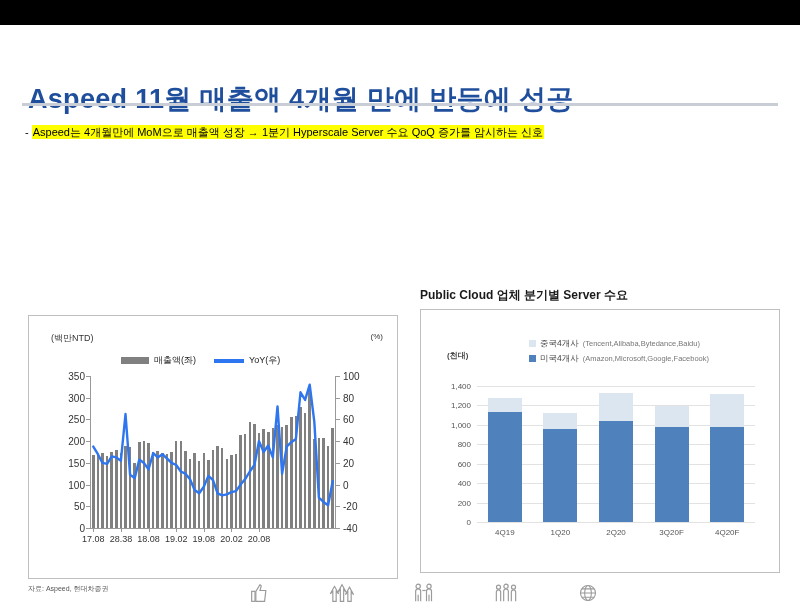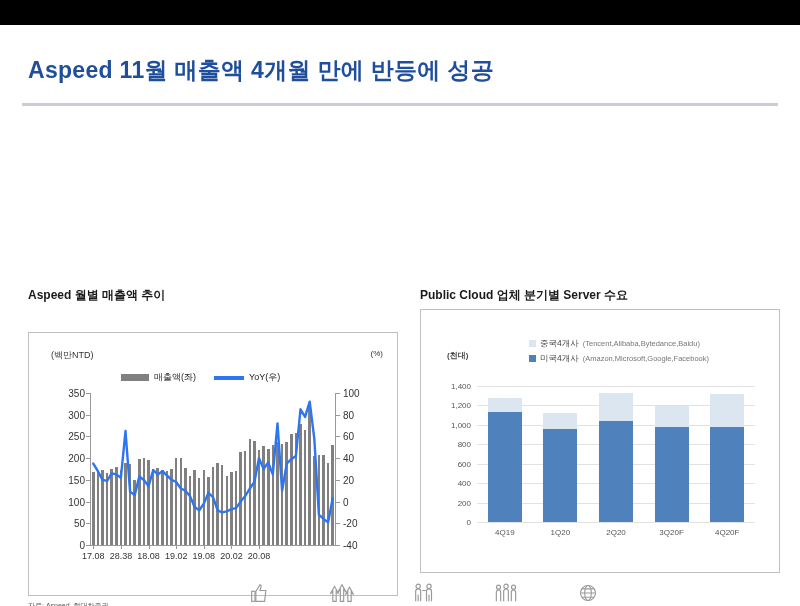--- a/index.html
+++ b/index.html
@@ -5,22 +5,22 @@
   html,body{margin:0;padding:0;}
   body{
     width:800px;height:606px;background:#ffffff;
     font-family:"Liberation Sans","DejaVu Sans",sans-serif;
     position:relative;overflow:hidden;
   }
   .topbar{position:absolute;left:0;top:0;width:800px;height:25px;background:#000000;}
   .slide{position:absolute;left:0;top:25px;width:800px;height:581px;background:#ffffff;}
 
   .title{
-    position:absolute;left:28px;top:30px;
-    font-size:23px;font-weight:bold;color:#1F4E9C;letter-spacing:0.3px;
+    position:absolute;left:28px;top:56px;
+    font-size:27px;font-weight:bold;color:#1F4E9C;letter-spacing:0.3px;
     white-space:nowrap;
   }
   .title-rule{position:absolute;left:22px;top:78px;width:756px;height:3px;background:#C9CED6;}
 
   .bullet{position:absolute;left:25px;top:100px;font-size:11px;color:#000;}
   .bullet .dash{color:#000;margin-right:3px;}
   .bullet .hl{background:#FFFF00;padding:1px 1px;}
 
   
   .panel{position:absolute;}
@@ -74,23 +74,25 @@
 </head>
 <body>
 
 <div class="topbar"></div>
 
 <div class="slide">
 
   <div class="title">Aspeed 11월 매출액 4개월 만에 반등에 성공</div>
   <div class="title-rule"></div>
 
+  <div class="bullet">
+    <span class="dash">-</span><span class="hl">Aspeed는 4개월만에 MoM으로 매출액 성장 → 1분기 Hyperscale Server 수요 QoQ 증가를 암시하는 신호</span>
+  </div>
 
   <div class="panel" id="panel-left">
-    <div class="panel-title">Aspeed 월별 매출액 추이</div>
     <div class="panel-box">
       <div class="lc-unit-l">(백만NTD)</div>
       <div class="lc-unit-r">(%)</div>
 
       <div class="lc-legend">
         <span class="lg-item">
           <i class="lg-swatch-bar"></i>
           <span>매출액(좌)</span>
         </span>
         <span class="lg-item">

